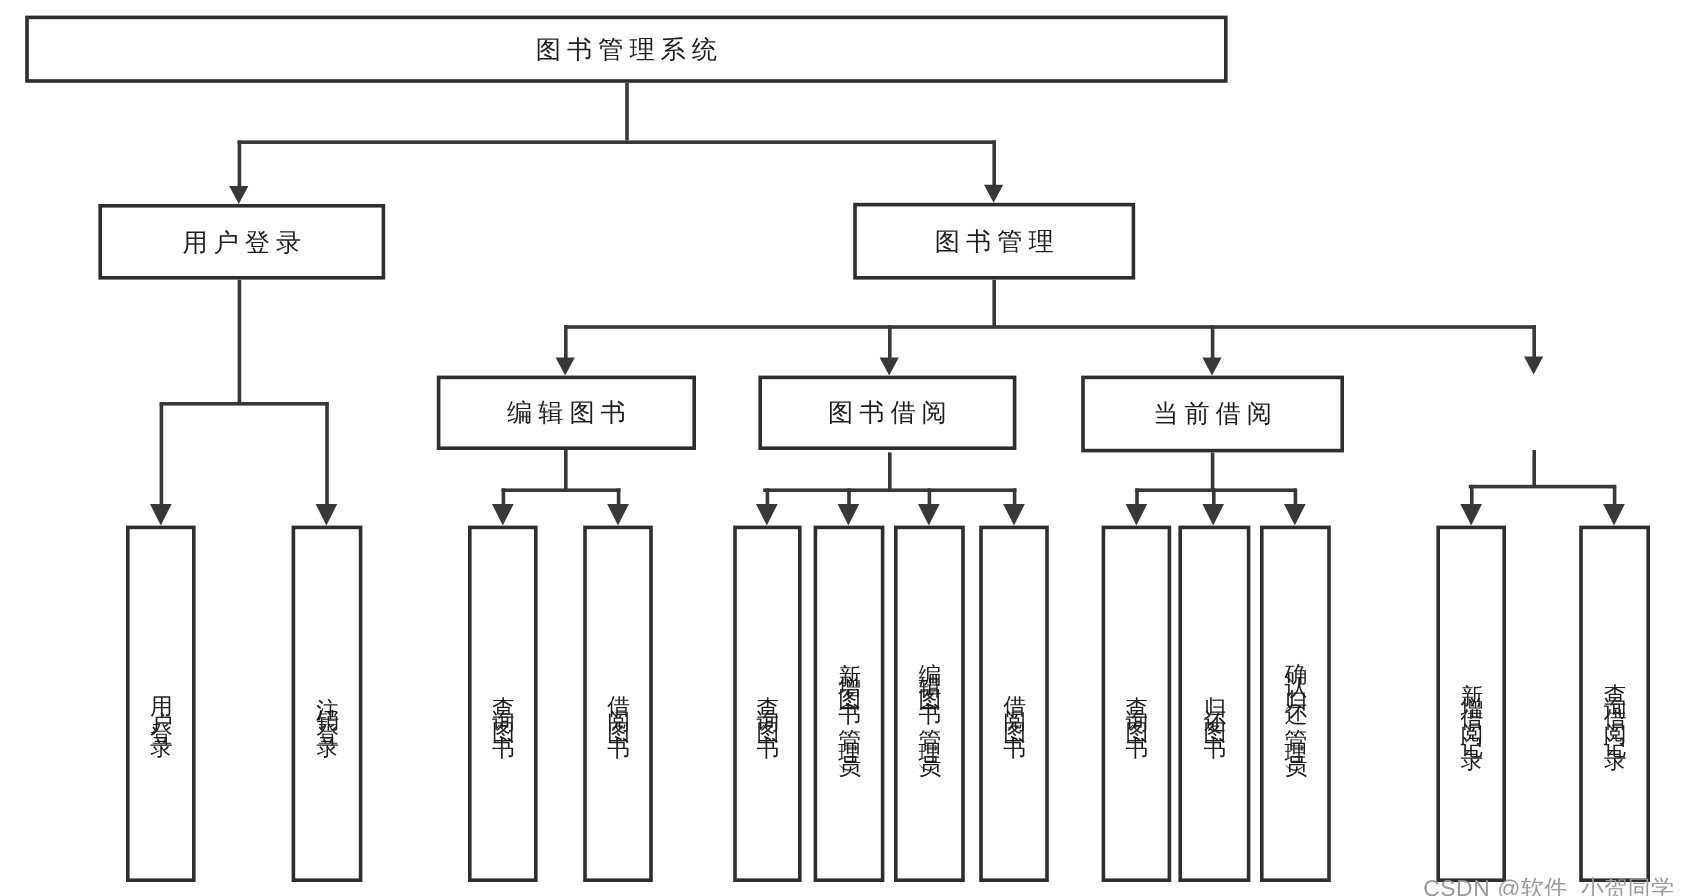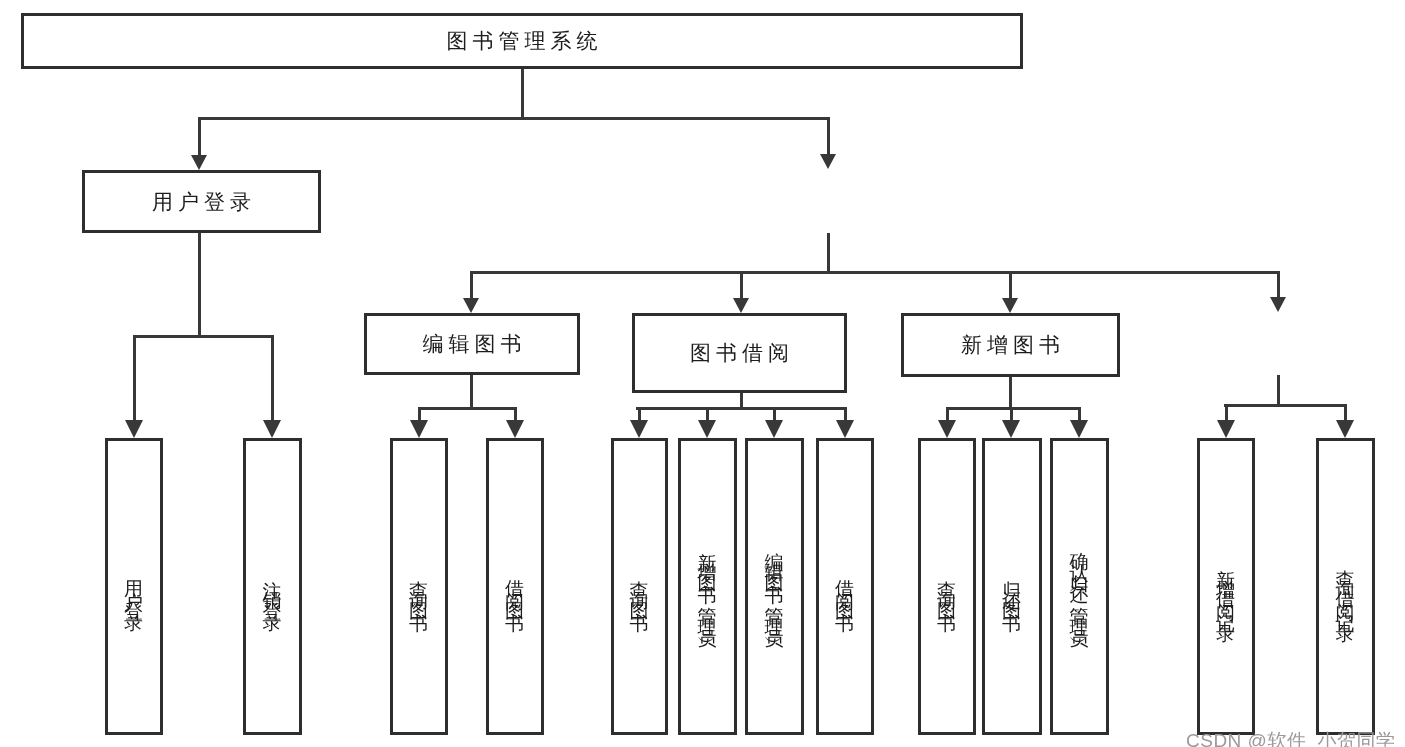--- a/index.html
+++ b/index.html
@@ -61,29 +61,32 @@
 
 <div class="canvas" id="canvas">
 
   <div class="node h-node" style="left:21px;top:13px;width:1002px;height:56px;">
     <span>图书管理系统</span>
   </div>
 
   <div class="node h-node" style="left:82px;top:170px;width:239px;height:63px;">
     <span>用户登录</span>
   </div>
+  <div class="node h-node" style="left:711px;top:169px;width:235px;height:64px;">
+    <span>图书管理</span>
+  </div>
 
   <div class="node h-node" style="left:364px;top:313px;width:216px;height:62px;">
     <span>编辑图书</span>
   </div>
-  <div class="node h-node" style="left:632px;top:313px;width:215px;height:80px;">
+  <div class="node h-node" style="left:632px;top:313px;width:215px;height:62px;">
     <span>图书借阅</span>
   </div>
   <div class="node h-node" style="left:901px;top:313px;width:219px;height:64px;">
-    <span>新增图书</span>
+    <span>当前借阅</span>
   </div>
 
   <div class="node leaf" style="left:105px;top:438px;width:58px;height:297px;">
     <span>用户登录</span>
   </div>
   <div class="node leaf" style="left:243px;top:438px;width:59px;height:297px;">
     <span>注销登录</span>
   </div>
   <div class="node leaf" style="left:390px;top:438px;width:58px;height:297px;">
     <span>查询图书</span>

